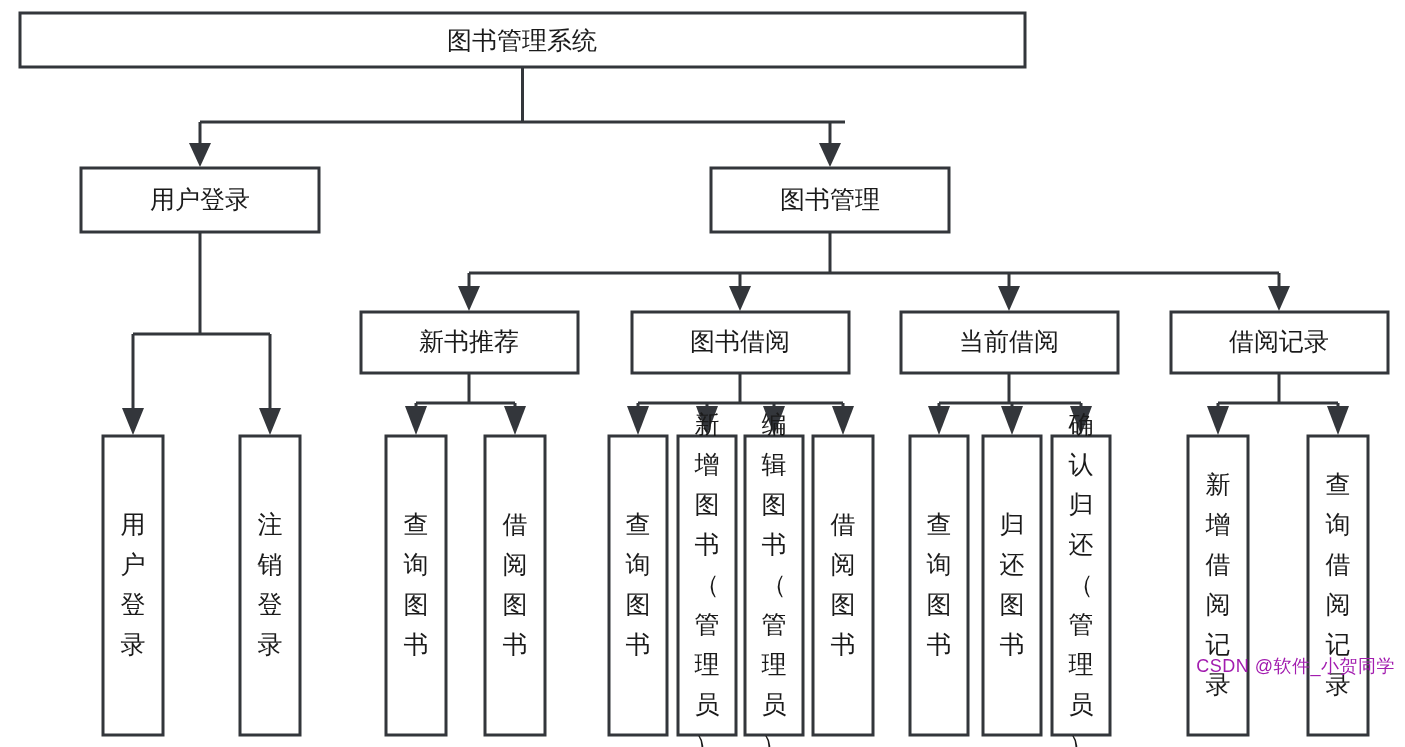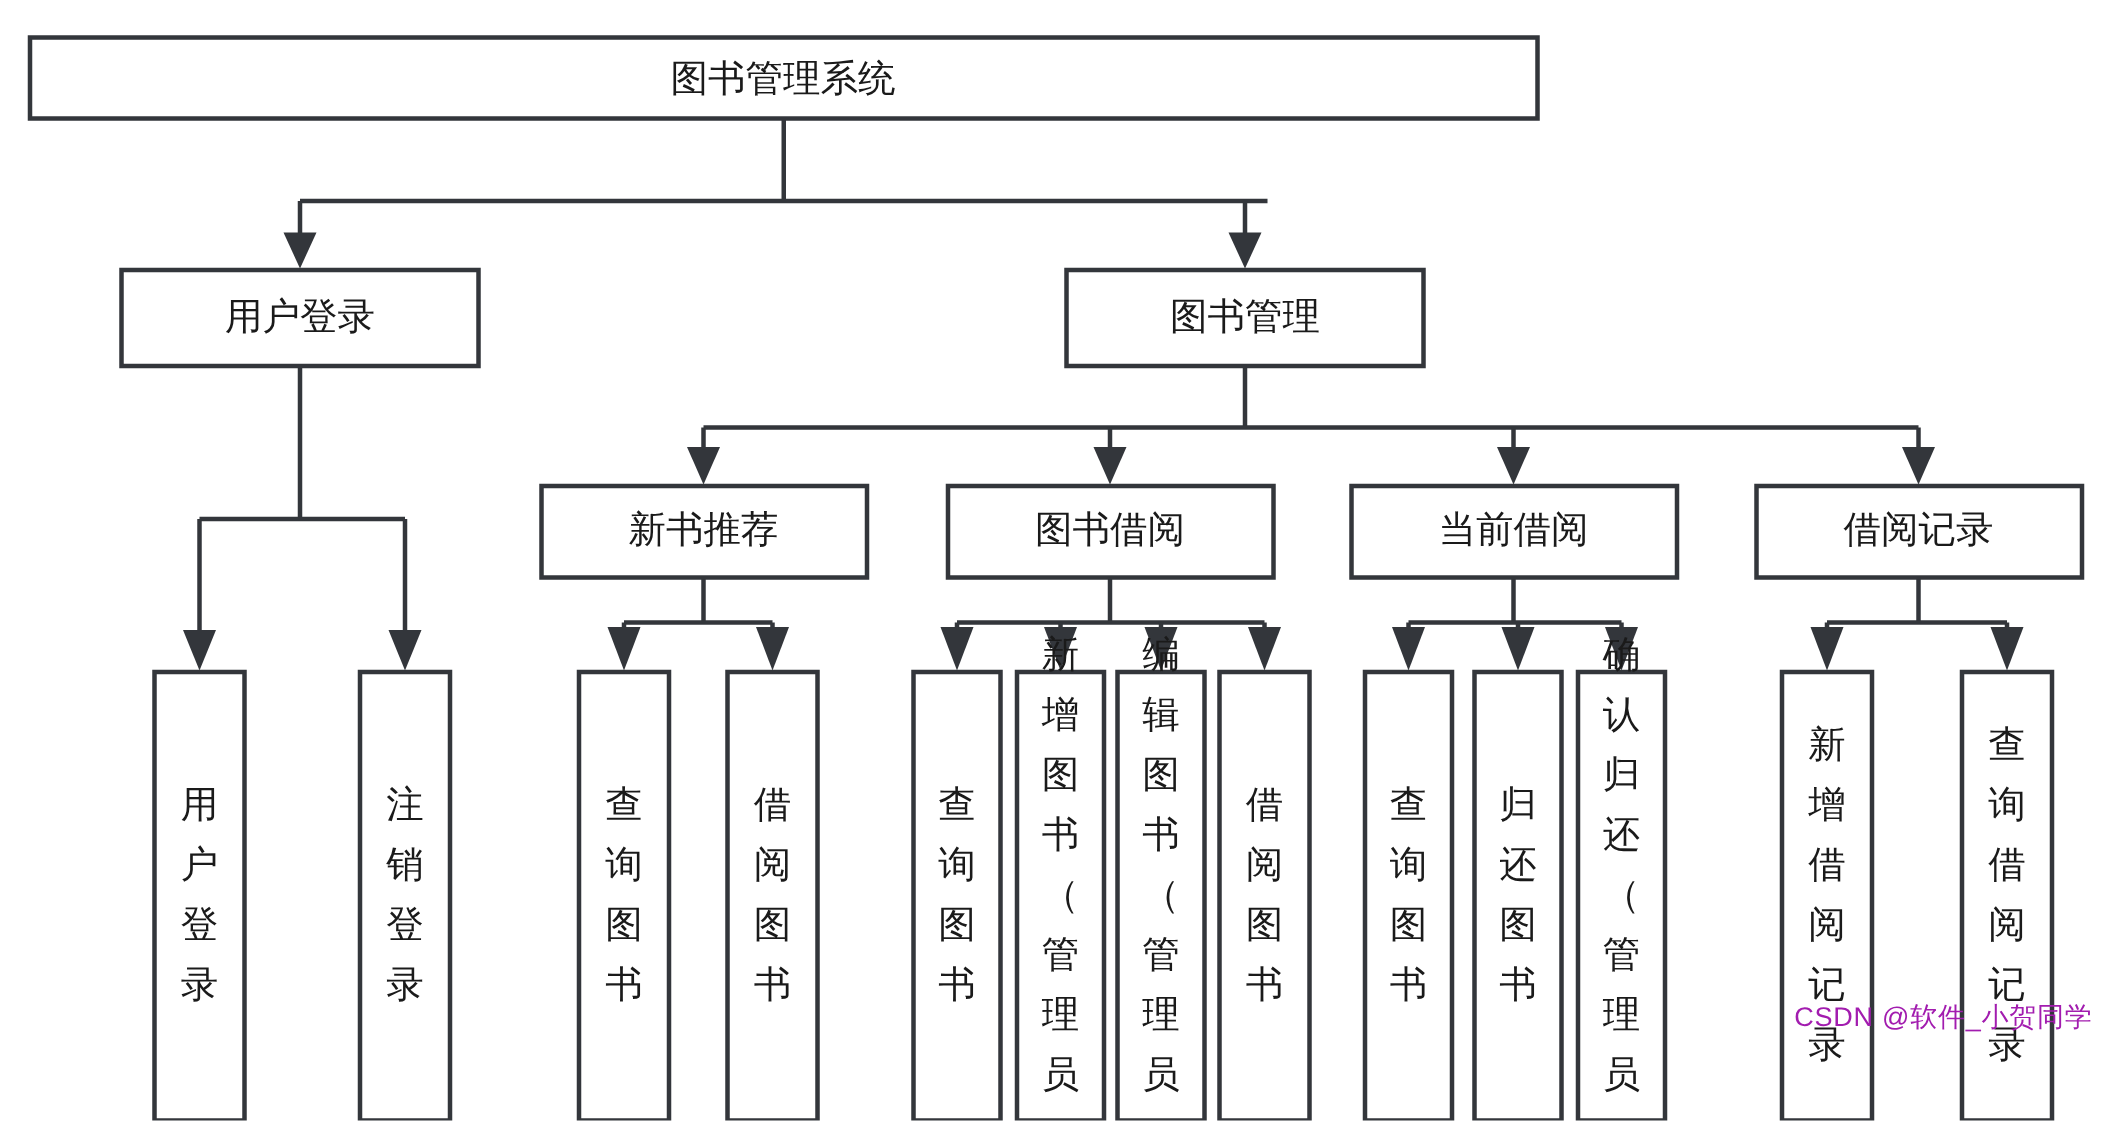--- a/index.html
+++ b/index.html
@@ -11,21 +11,21 @@
   body {
     width: 1405px;
     height: 747px;
     font-family: "Liberation Sans", "DejaVu Sans", sans-serif;
     overflow: hidden;
     position: relative;
   }
   #diagram-root {
     position: absolute;
     left: 0;
-    top: 12px;
+    top: 0;
     width: 1405px;
     height: 684px;
     text-decoration: underline;
   }
   svg#flow {
     display: block;
     width: 1405px;
     height: 747px;
   }
   .node-box {

